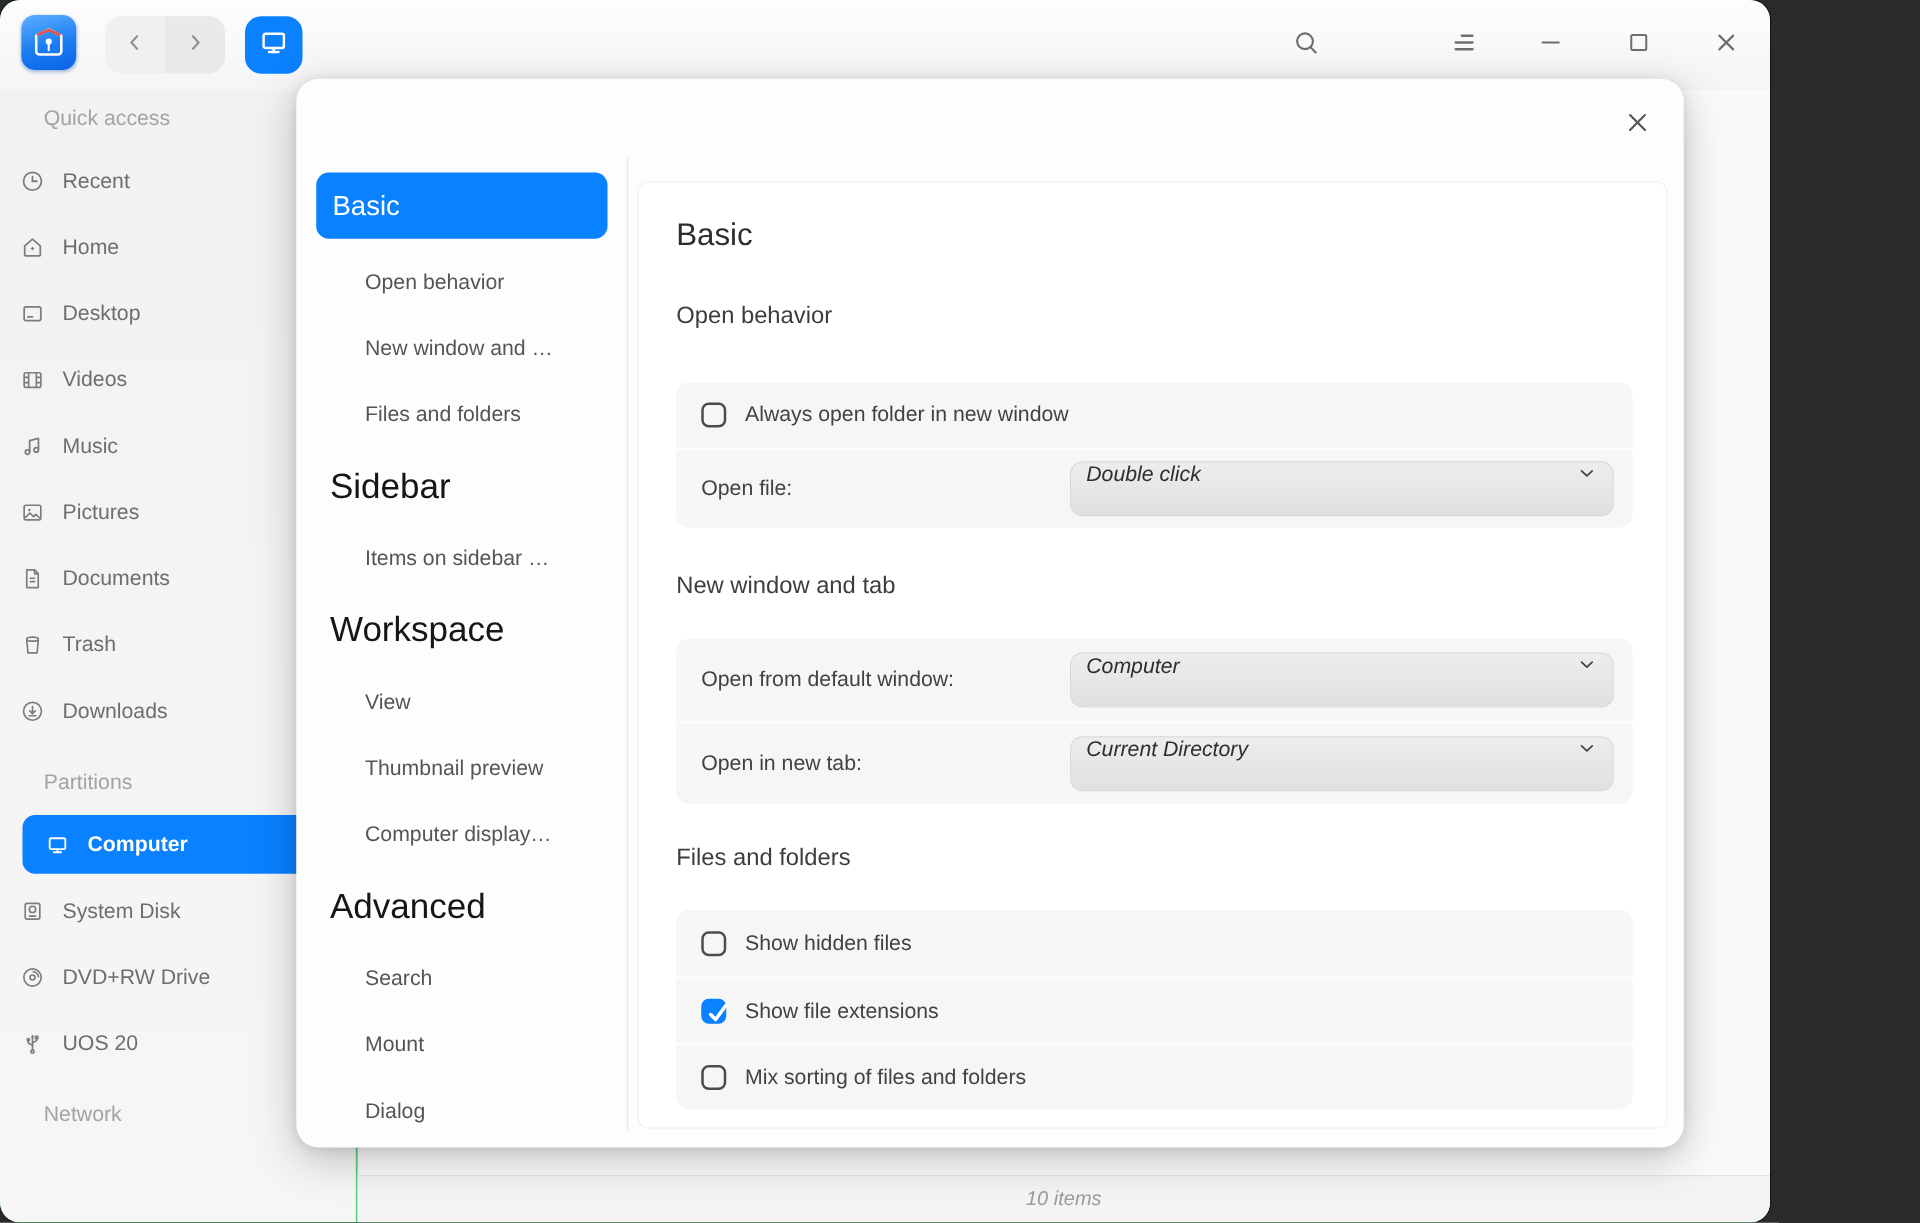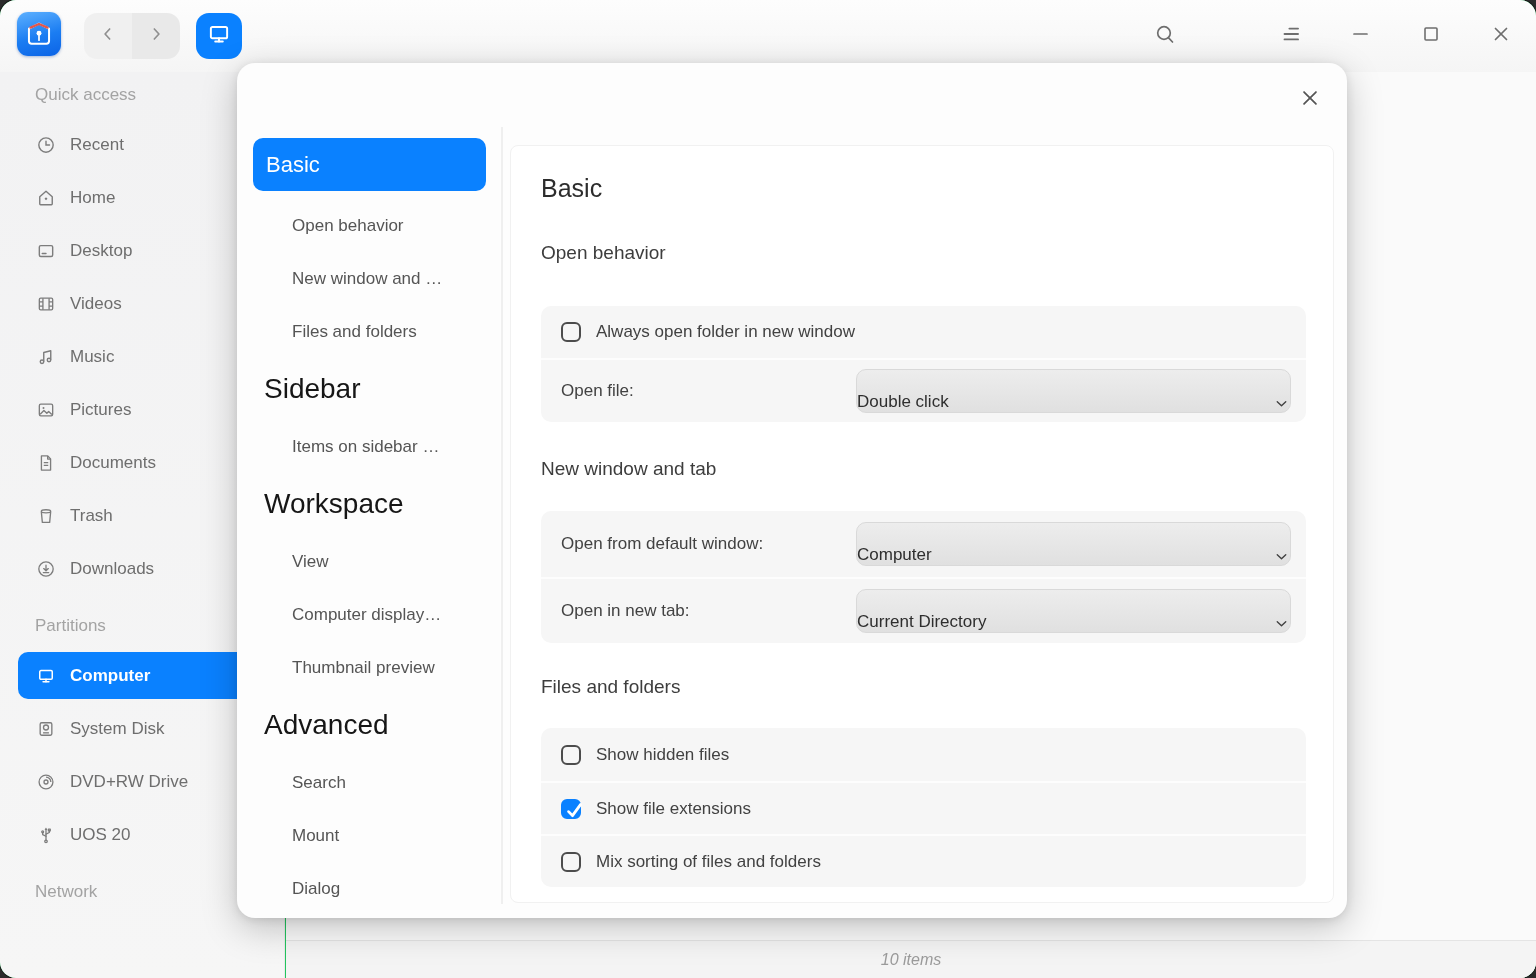--- a/index.html
+++ b/index.html
@@ -1,17 +1,17 @@
 <!DOCTYPE html>
 <html><head>
 <meta charset="utf-8">
 <style>
   * { margin:0; padding:0; box-sizing:border-box; }
   html,body { width:1536px; height:978px; background:#2b2b2b; font-family:"Liberation Sans","DejaVu Sans",sans-serif; }
-  .window { position:relative; width:1536px; height:978px; border-radius:16px; overflow:hidden;
+  .window { position:relative; width:1416px; height:978px; border-radius:16px; overflow:hidden;
             background:#22c55e; box-shadow:0 0 0 1px rgba(0,0,0,.45); }
 
   
   .titlebar { position:absolute; left:0; top:0; right:0; height:72px;
               background:linear-gradient(180deg,#fdfdfd,#f5f5f5); z-index:3; }
   .app-icon { position:absolute; left:17px; top:12px; width:44px; height:44px; border-radius:11px;
               background:linear-gradient(165deg,#5db0ff 0%,#1b7df2 55%,#0b63e6 100%);
               display:flex; align-items:center; justify-content:center;
               box-shadow:0 1px 3px rgba(0,60,160,.35); }
   .nav-pill { position:absolute; left:84px; top:13px; width:96px; height:46px; border-radius:13px;
@@ -25,21 +25,21 @@
             color:#6e6e6e; cursor:pointer; }
   .tb-ico.search { margin-right:56px; }
   .tb-ico + .tb-ico { margin-left:40px; }
 
   
   .sidebar { position:absolute; left:0; top:72px; bottom:0; width:285px;
              background:linear-gradient(180deg,#f2f2f3,#f6f6f6); border-right:1px solid #eaeaea; z-index:1; }
   .sb-header { height:46px; display:flex; align-items:center; padding-left:35px;
                color:#a3a3a3; font-size:17px; }
   .sb-header.mt { margin-top:8px; }
-  .sb-item { height:53px; display:flex; align-items:center; padding-left:35px; color:#6e6e6e;
+  .sb-item { height:53px; display:flex; align-items:center; padding-left:15px; color:#6e6e6e;
              font-size:17px; cursor:pointer; }
   .sb-ico { width:22px; height:22px; margin-right:13px; display:flex; align-items:center; justify-content:center;
             color:#7d7d7d; flex:none; }
   .sb-item.selected { background:#0a81ff; color:#fff; font-weight:bold; border-radius:10px;
                       margin-left:18px; padding-left:17px; width:242px; height:47px; margin-top:3px; margin-bottom:3px; }
   .sb-item.selected .sb-ico { color:#fff; }
 
   
   .main { position:absolute; left:286px; top:72px; right:0; bottom:0; background:#fafafa; z-index:1; }
   .statusbar { position:absolute; left:0; right:0; bottom:0; height:38px; background:#f4f4f4;
@@ -75,21 +75,21 @@
   .row { display:flex; align-items:center; padding:0 15px 0 20px; }
   .row + .row { border-top:2px solid #fdfdfd; }
   .row.check { height:52px;text-align:center; }
   .row.check-sm { height:53px; }
   .row.select { height:64px; }
   .row.select-lg { height:66px; }
   .row-label { font-size:17px; color:#424242; }
   .sel-label { width:295px; flex:none; font-size:17px; color:#424242; }
   .dropdown { flex:1; height:44px; border-radius:10px; border:1px solid #d9d9d9;
               background:linear-gradient(180deg,#ededed,#e0e0e0);
-              display:flex; align-items:flex-end; padding:0 0; cursor:pointer; }
+              display:flex; align-items:flex-start; padding:0 12px; cursor:pointer;font-style:italic; }
   .dropdown .val { flex:1; font-size:17px; color:#2e2e2e; }
   .dropdown .chev { color:#3f3f3f; display:flex; }
   .cb { width:20px; height:20px; border:2px solid #4c4c4c; border-radius:6px; background:transparent;
         margin-right:15px; flex:none; cursor:pointer; position:relative; }
   .cb.checked { border-color:#0a81ff; background:#0a81ff; }
   .cb.checked svg { position:absolute; left:-2px; top:-4px; }
 </style>
 </head>
 <body>
 
@@ -330,22 +330,22 @@
     <nav class="dlg-nav">
       <div class="nav-selected">Basic</div>
       <div class="nav-list">
         <div class="nav-sub">Open behavior</div>
         <div class="nav-sub">New window and …</div>
         <div class="nav-sub">Files and folders</div>
         <div class="nav-section">Sidebar</div>
         <div class="nav-sub">Items on sidebar …</div>
         <div class="nav-section">Workspace</div>
         <div class="nav-sub">View</div>
+        <div class="nav-sub">Thumbnail preview</div>
         <div class="nav-sub">Computer display…</div>
-        <div class="nav-sub">Thumbnail preview</div>
         <div class="nav-section">Advanced</div>
         <div class="nav-sub">Search</div>
         <div class="nav-sub">Mount</div>
         <div class="nav-sub">Dialog</div>
       </div>
     </nav>
     <div class="dlg-divider"></div>
 
     <section class="dlg-content">
       <div class="content-title">Basic</div>

